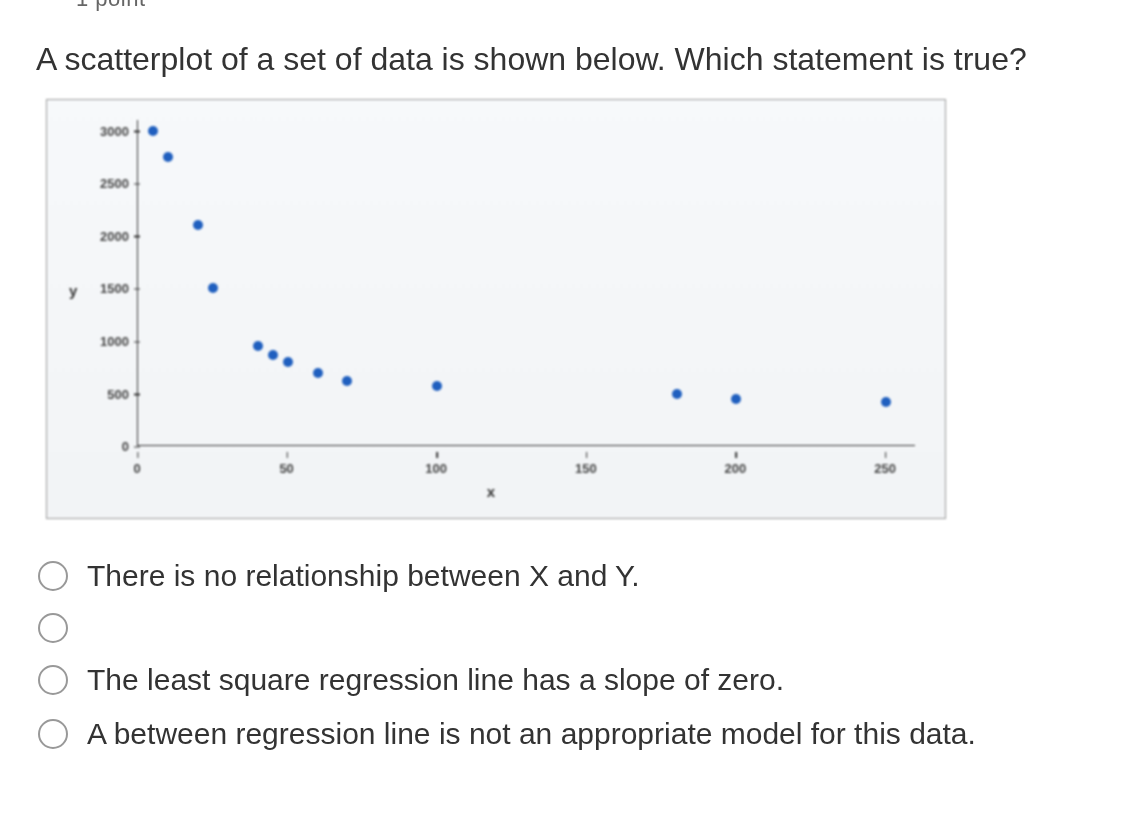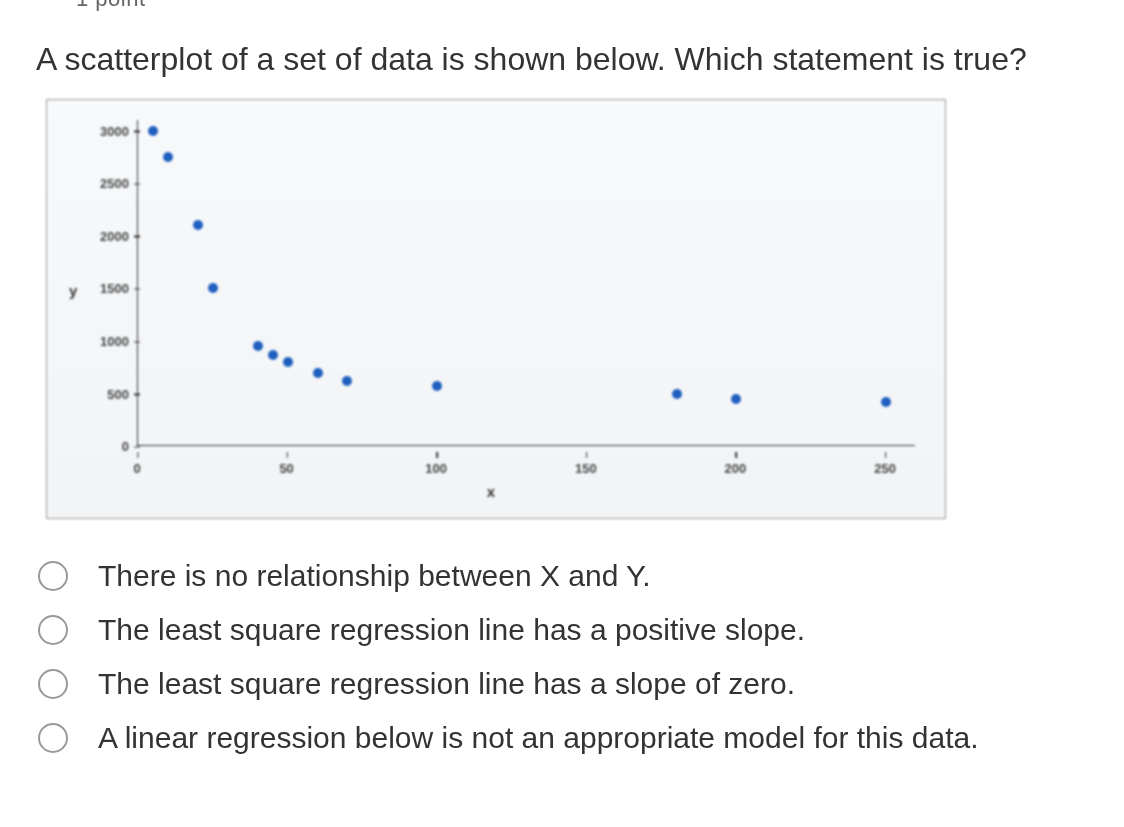--- a/index.html
+++ b/index.html
@@ -104,21 +104,21 @@
     background:#1f5fbf;
     transform:translate(-50%,-50%);
   }
 
   .options{
     margin-left:2px;
   }
   .option{
     display:flex;
     align-items:center;
-    gap:30px;
+    gap:19px;
     padding:10px 0 10px 0;
   }
   .radio{
     flex:0 0 auto;
     width:30px;
     height:30px;
     border:2px solid #999;
     border-radius:50%;
     box-sizing:border-box;
   }
@@ -169,23 +169,22 @@
     </div>
 </div>
 
 <div class="options">
   <div class="option">
     <span class="radio"></span>
     <span class="option-label">There is no relationship between X and Y.</span>
   </div>
   <div class="option">
     <span class="radio"></span>
-    <span class="option-label">The least square regression line has a positive slope.</span>
   </div>
   <div class="option">
     <span class="radio"></span>
     <span class="option-label">The least square regression line has a slope of zero.</span>
   </div>
   <div class="option">
     <span class="radio"></span>
-    <span class="option-label">A linear regression below is not an appropriate model for this data.</span>
+    <span class="option-label">A between regression line is not an appropriate model for this data.</span>
   </div>
 </div>
 
 </body></html>

